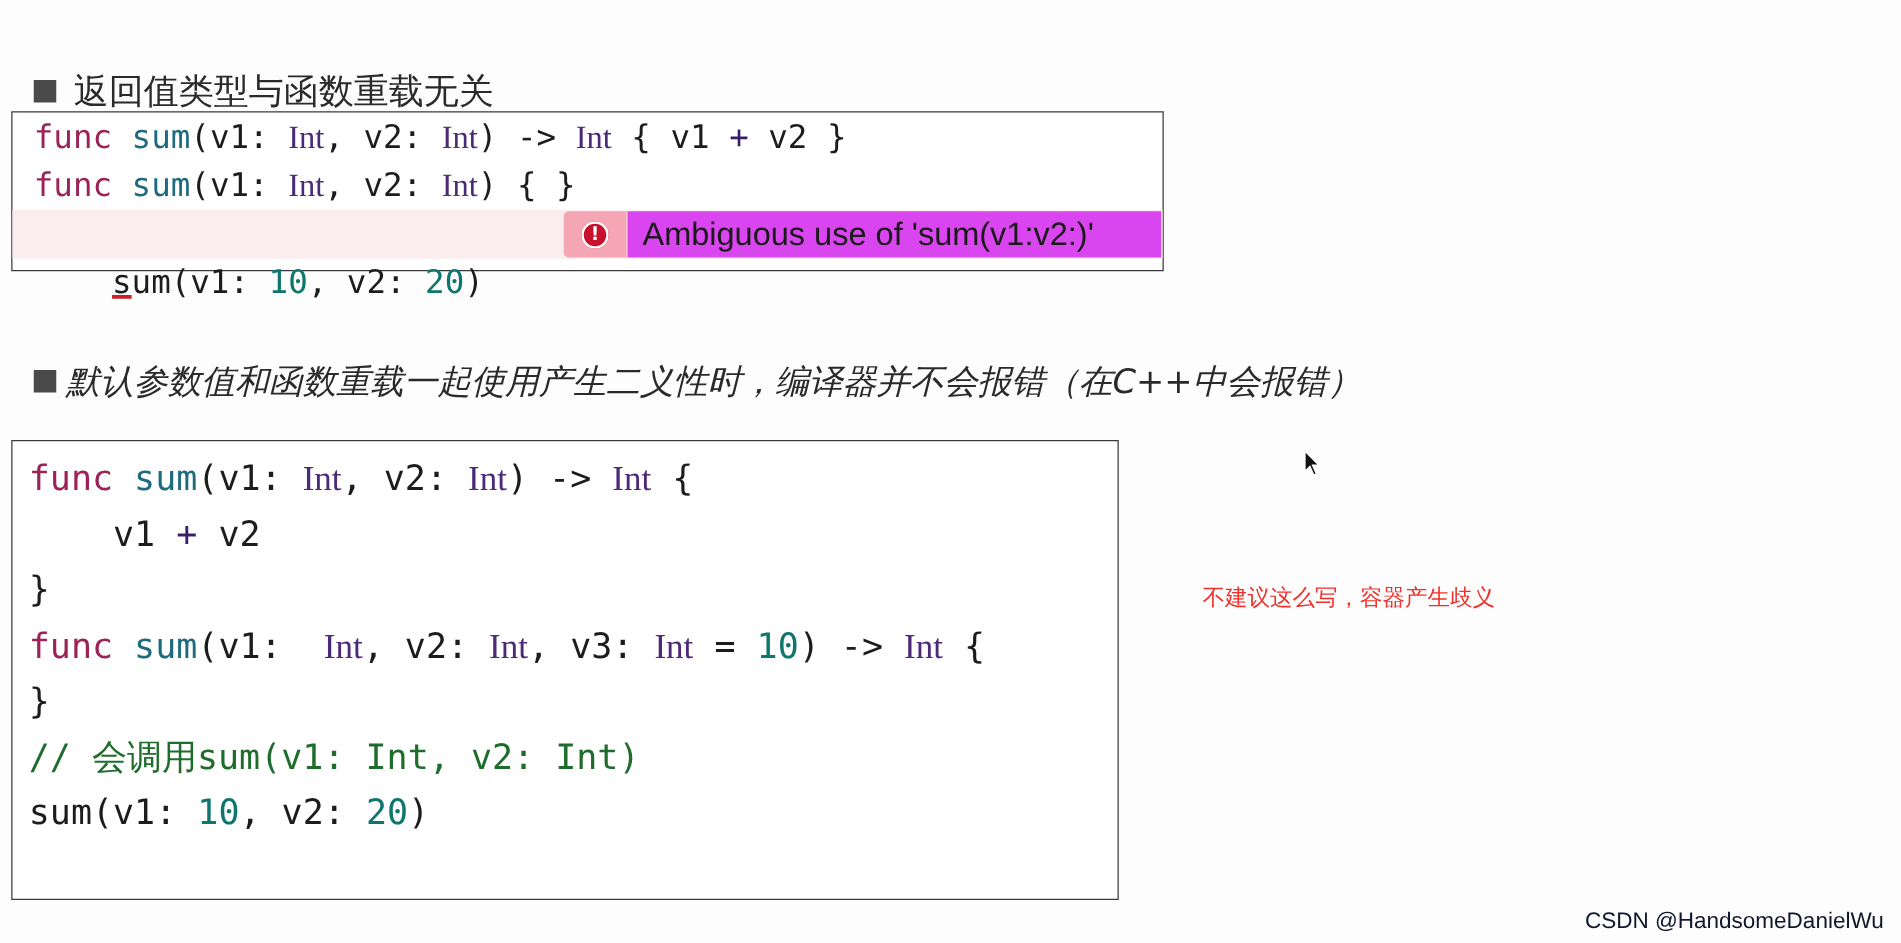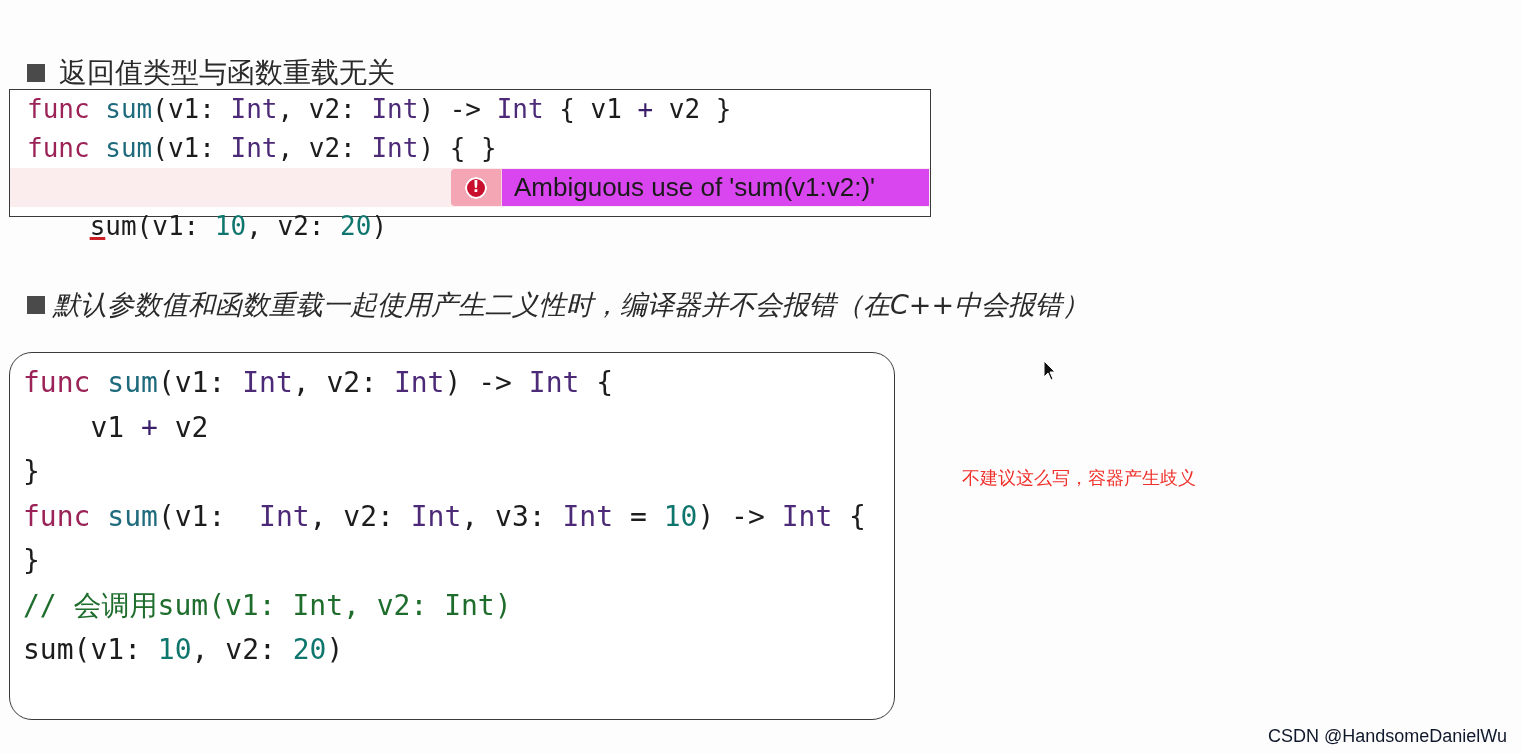--- a/index.html
+++ b/index.html
@@ -16,21 +16,21 @@
     display: inline-block; width: 18px; height: 18px; background: #4a4a4a;
     margin-right: 14px;
   }
   .code-box {
     position: absolute; border: 1.5px solid #3a3a3a; background: #ffffff;
     font-family: "DejaVu Sans Mono", monospace; color: #1c1c1c;
   }
   .line { white-space: pre; position: relative; }
   .kw { color: #9b2357; }
   .fn { color: #1f6b7d; margin-top: 48px; }
-  .ty { color: #4c2a78; }
+  .ty { color: #4c2a78; font-family: Liberation Serif, serif; }
   .num { color: #0f766e; }
   .cm { color: #1f6d2c; }
   .op { color: #3a1e6b; }
 
   #box1 { left: 9px; top: 89px; width: 920px; height: 126px; }
   #box1 .line { font-size: 26px; height: 39px; line-height: 39px; padding-left: 17px; }
   #box1 .err-line { background: #fbecee; }
   .underline-s { text-decoration: underline; text-decoration-color: #cc1f28; text-decoration-thickness: 3px; }
   .err-badge {
     position: absolute; left: 441px; top: 1px; height: 37px; width: 478px;
@@ -46,21 +46,21 @@
     color: #fff; font-family: "DejaVu Sans", sans-serif; font-weight: bold;
     font-size: 15px; display: flex; align-items: center; justify-content: center;
     box-shadow: 0 0 0 2px #fff inset;
   }
   .err-msg {
     flex: 1; height: 37px; background: #d946ef; color: #1a1a1a;
     font-family: "Liberation Sans", sans-serif; font-size: 26px;
     line-height: 37px; padding-left: 12px; white-space: nowrap;
   }
 
-  #box2 { left: 9px; top: 352px; width: 886px; height: 368px; padding-top: 8px; box-sizing: border-box; border-radius: 23px; }
+  #box2 { left: 9px; top: 352px; width: 886px; height: 368px; padding-top: 8px; box-sizing: border-box; }
   #box2 .line { font-size: 28px; height: 44.5px; line-height: 44.5px; padding-left: 13px; }
 
   .note {
     position: absolute; left: 962px; top: 466px; color: #f0302a;
     font-size: 18px; white-space: nowrap;
   }
   .cursor {
     position: absolute; left: 1043px; top: 360px; width: 0; height: 0;
   }
   .watermark {

